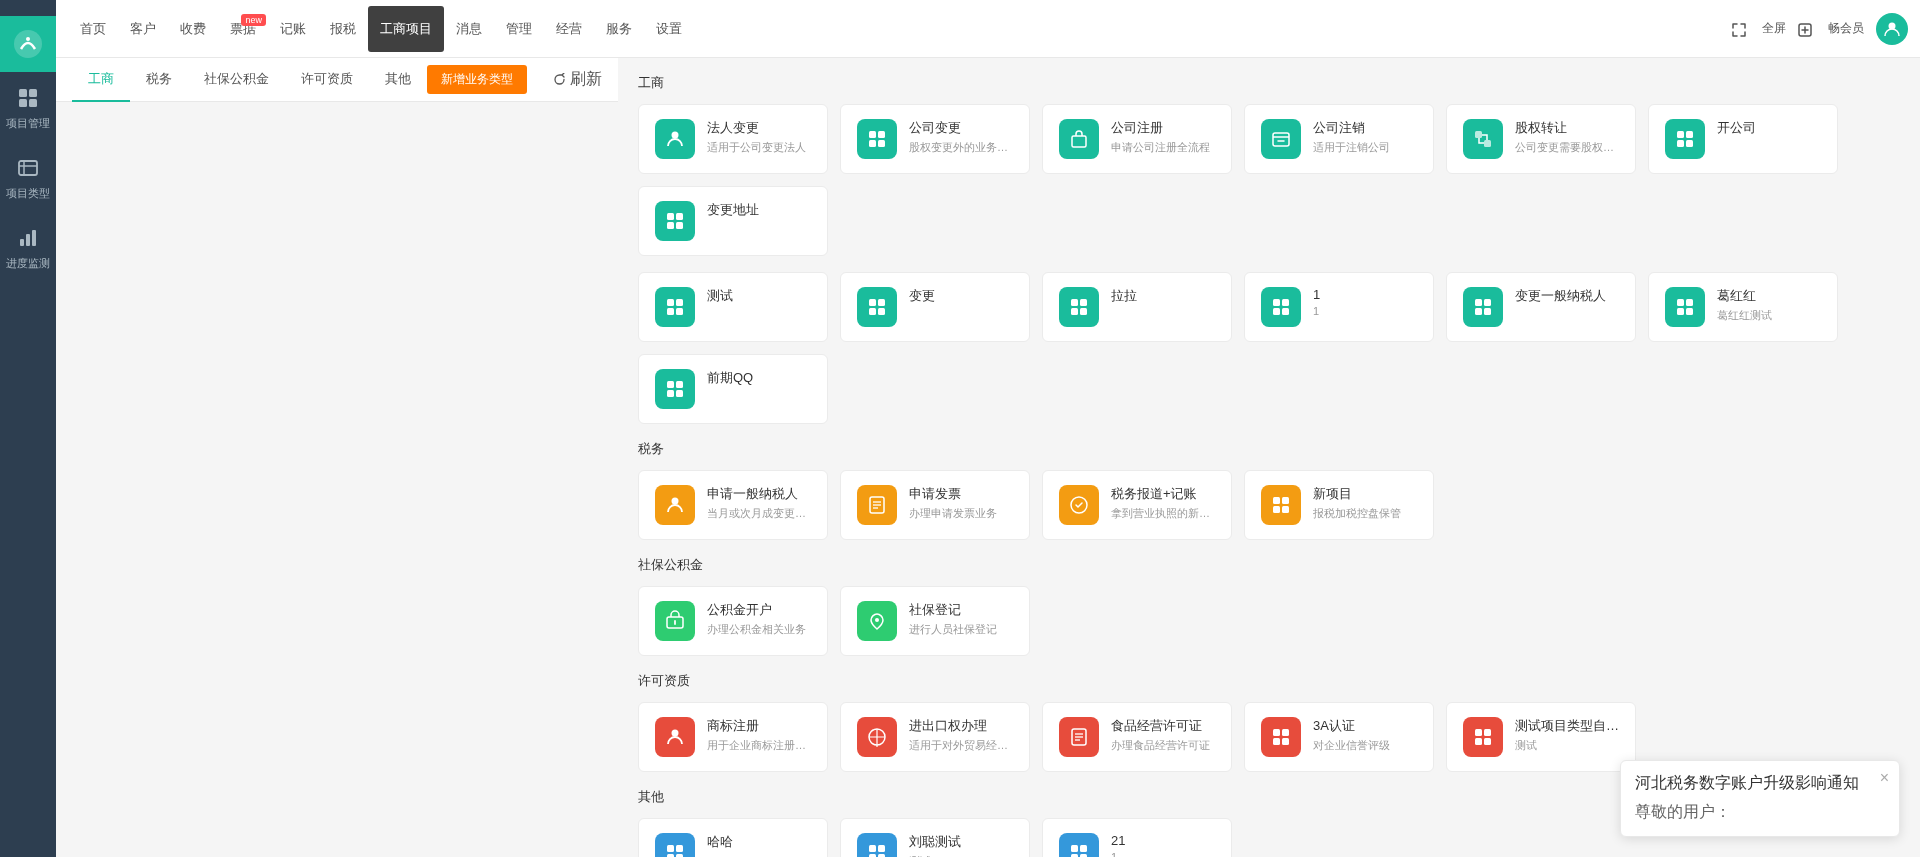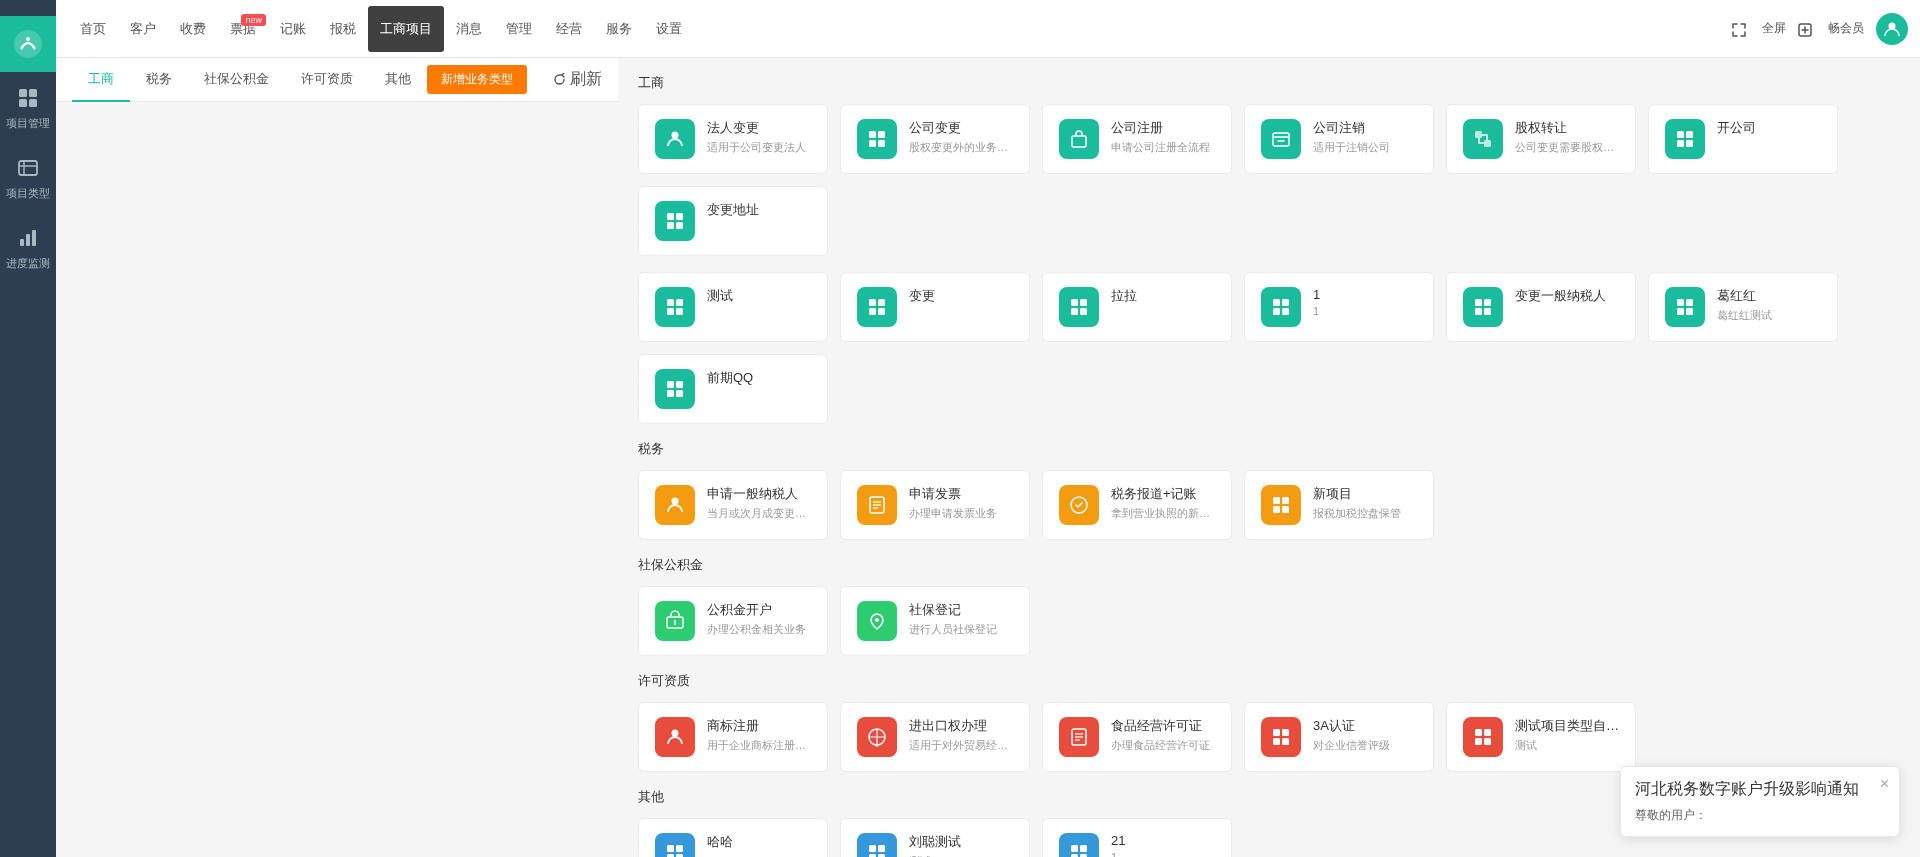--- a/index.html
+++ b/index.html
@@ -266,21 +266,21 @@
     .notif-title {
       font-weight: 400;
       color: #333;
       margin-bottom: 6px;
       padding-right: 20px;
       font-size: 16px;
     }
     .notif-body {
       color: #666;
       line-height: 1.5;
-      font-size: 12px;
+      font-size: 16px;
     }
   </style>
 </head>
 <body>
 
 <div class="sidebar">
   <div class="sidebar-logo">
     <svg viewBox="0 0 30 30" fill="none">
       <circle cx="15" cy="15" r="14" fill="#fff" opacity="0.2"></circle>
       <path d="M8 20 Q15 8 22 20" stroke="#fff" stroke-width="2.5" fill="none"></path>

